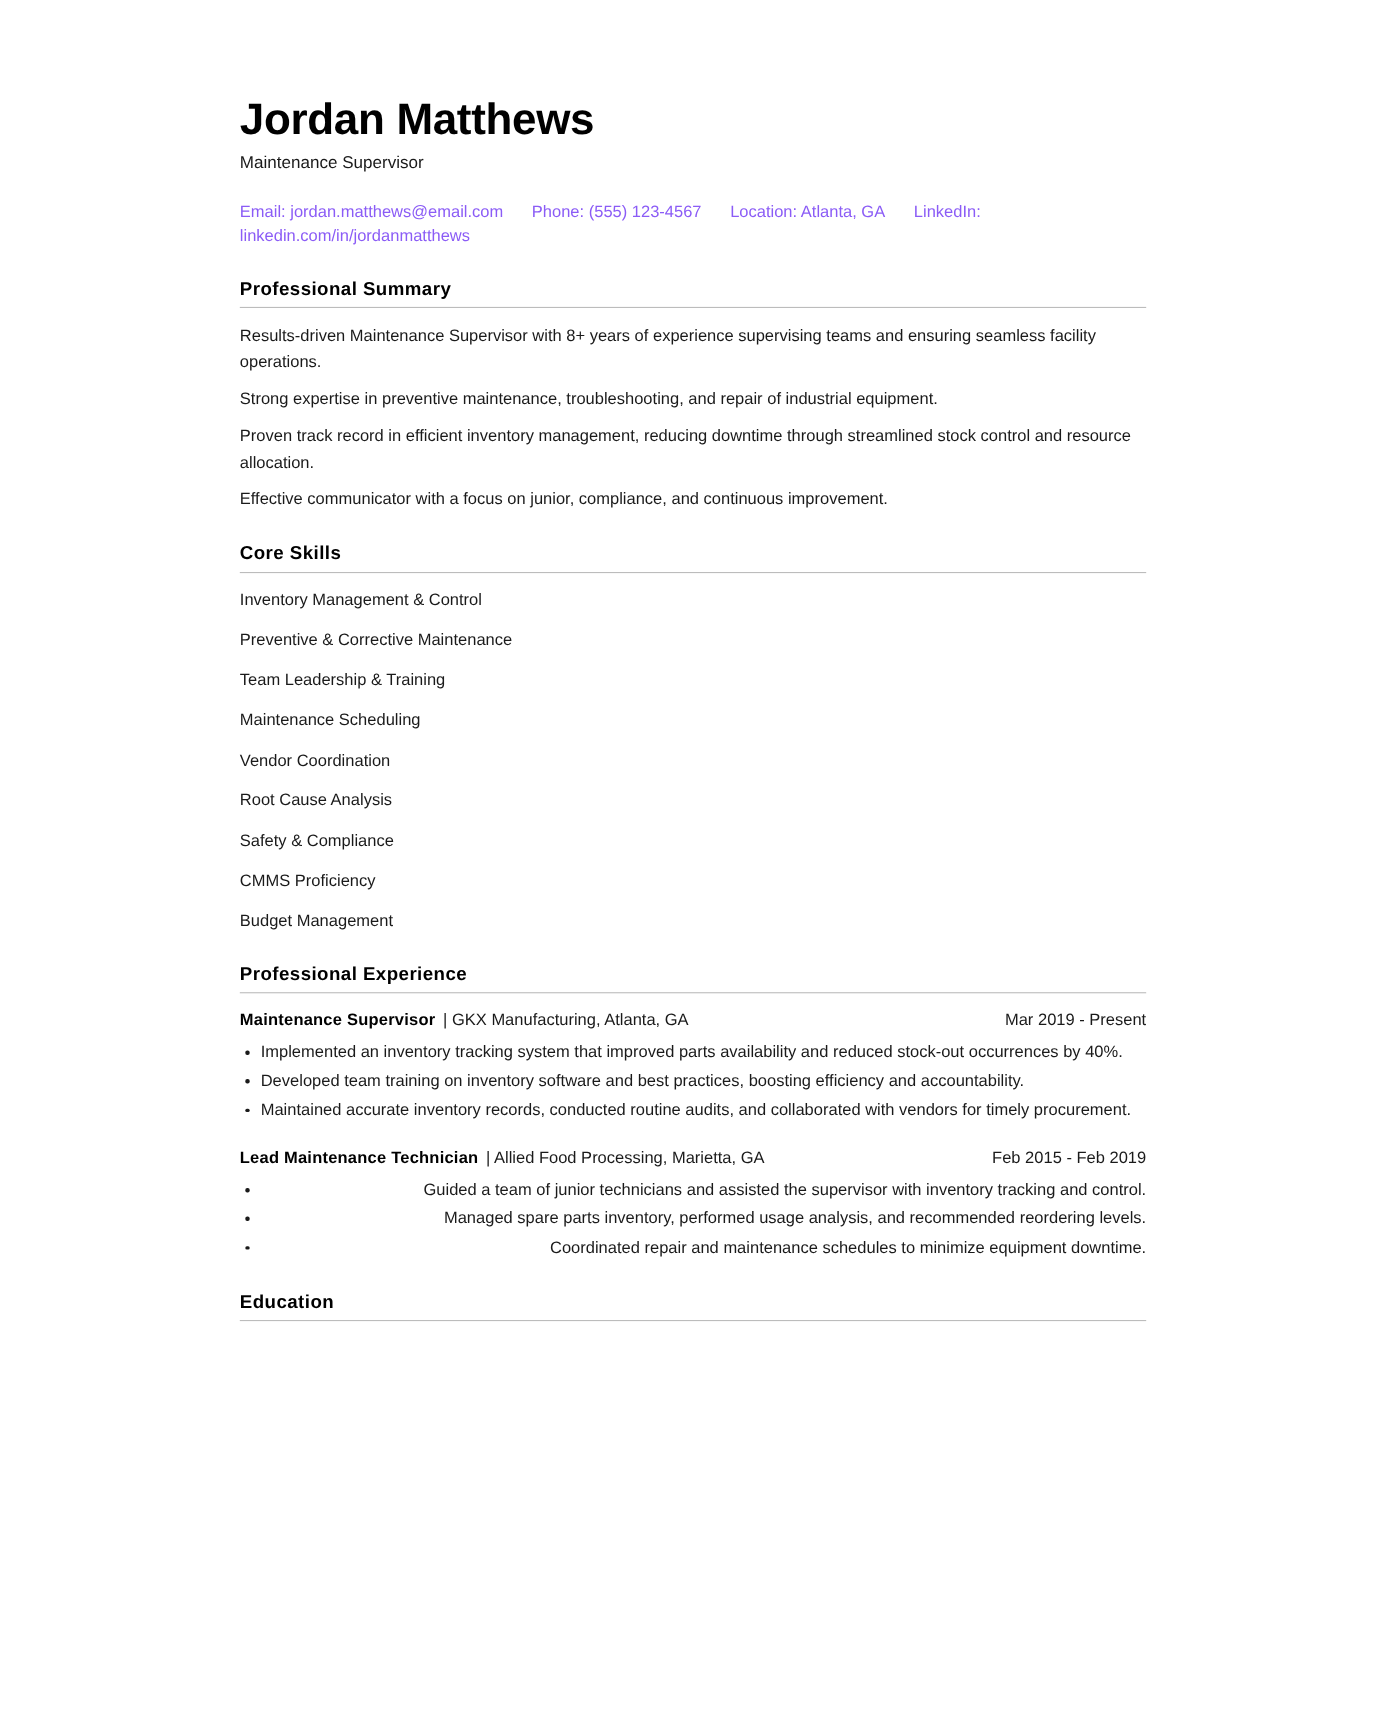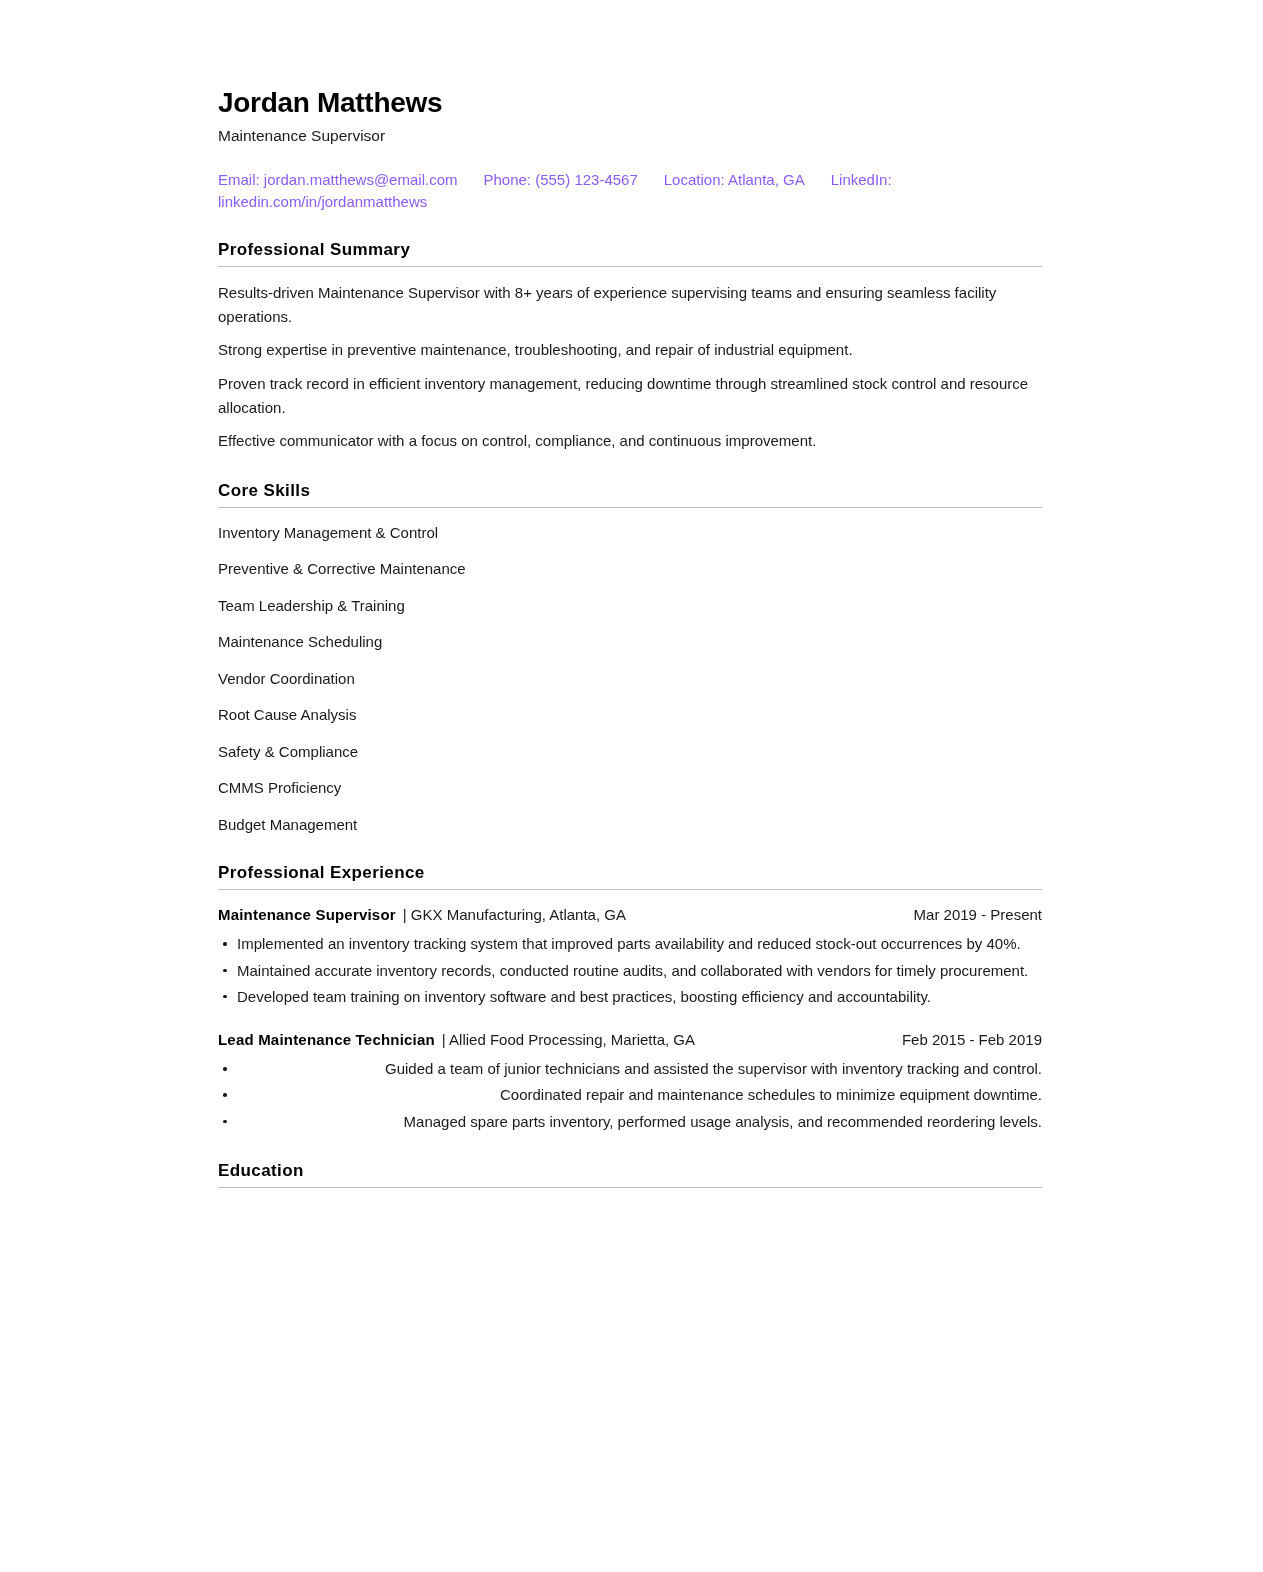--- a/index.html
+++ b/index.html
@@ -23,21 +23,21 @@
   }
   .content {
     position: absolute;
     left: 218px;
     top: 88px;
     width: 824px;
   }
 
   
   .name {
-    font-size: 28px;
+    font-size: 40px;
     font-weight: bold;
     letter-spacing: -0.3px;
     line-height: 1.08;
     color: #000000;
     margin: 0 0 8px 0;
   }
   .job-title {
     font-size: 15.5px;
     line-height: 1.35;
     color: #1a1a1a;
@@ -167,21 +167,21 @@
         <span class="contact-item">Email: jordan.matthews@email.com</span><span class="contact-item">Phone: (555) 123-4567</span><span class="contact-item">Location: Atlanta, GA</span><span class="contact-item wrapit">LinkedIn: linkedin.com/in/jordanmatthews</span>
       </p>
     </div>
 
     <div class="section">
       <h2 class="section-title">Professional Summary</h2>
       <div class="rule"></div>
       <p class="summary-para">Results-driven Maintenance Supervisor with 8+ years of experience supervising teams and ensuring seamless facility operations.</p>
       <p class="summary-para">Strong expertise in preventive maintenance, troubleshooting, and repair of industrial equipment.</p>
       <p class="summary-para">Proven track record in efficient inventory management, reducing downtime through streamlined stock control and resource allocation.</p>
-      <p class="summary-para">Effective communicator with a focus on control, compliance, and continuous improvement.</p>
+      <p class="summary-para">Effective communicator with a focus on junior, compliance, and continuous improvement.</p>
     </div>
 
     <div class="section">
       <h2 class="section-title">Core Skills</h2>
       <div class="rule"></div>
       <div class="skill-row">Inventory Management &amp; Control</div>
       <div class="skill-row">Preventive &amp; Corrective Maintenance</div>
       <div class="skill-row">Team Leadership &amp; Training</div>
       <div class="skill-row">Maintenance Scheduling</div>
       <div class="skill-row">Vendor Coordination</div>
@@ -197,36 +197,36 @@
 
       <div class="job">
         <div class="job-head">
           <div class="job-head-left">
             <span class="job-role">Maintenance Supervisor</span><span class="job-company">| GKX Manufacturing, Atlanta, GA</span>
           </div>
           <div class="job-dates">Mar 2019 - Present</div>
         </div>
         <ul class="bullets">
           <li>Implemented an inventory tracking system that improved parts availability and reduced stock-out occurrences by 40%.</li>
+          <li>Developed team training on inventory software and best practices, boosting efficiency and accountability.</li>
           <li>Maintained accurate inventory records, conducted routine audits, and collaborated with vendors for timely procurement.</li>
-          <li>Developed team training on inventory software and best practices, boosting efficiency and accountability.</li>
         </ul>
       </div>
 
       <div class="job">
         <div class="job-head">
           <div class="job-head-left">
             <span class="job-role">Lead Maintenance Technician</span><span class="job-company">| Allied Food Processing, Marietta, GA</span>
           </div>
           <div class="job-dates">Feb 2015 - Feb 2019</div>
         </div>
         <ul class="bullets">
           <li>Guided a team of junior technicians and assisted the supervisor with inventory tracking and control.</li>
+          <li>Managed spare parts inventory, performed usage analysis, and recommended reordering levels.</li>
           <li>Coordinated repair and maintenance schedules to minimize equipment downtime.</li>
-          <li>Managed spare parts inventory, performed usage analysis, and recommended reordering levels.</li>
         </ul>
       </div>
     </div>
 
     <div class="section">
       <h2 class="section-title">Education</h2>
       <div class="rule"></div>
       <div class="section-empty-body"></div>
     </div>
 

